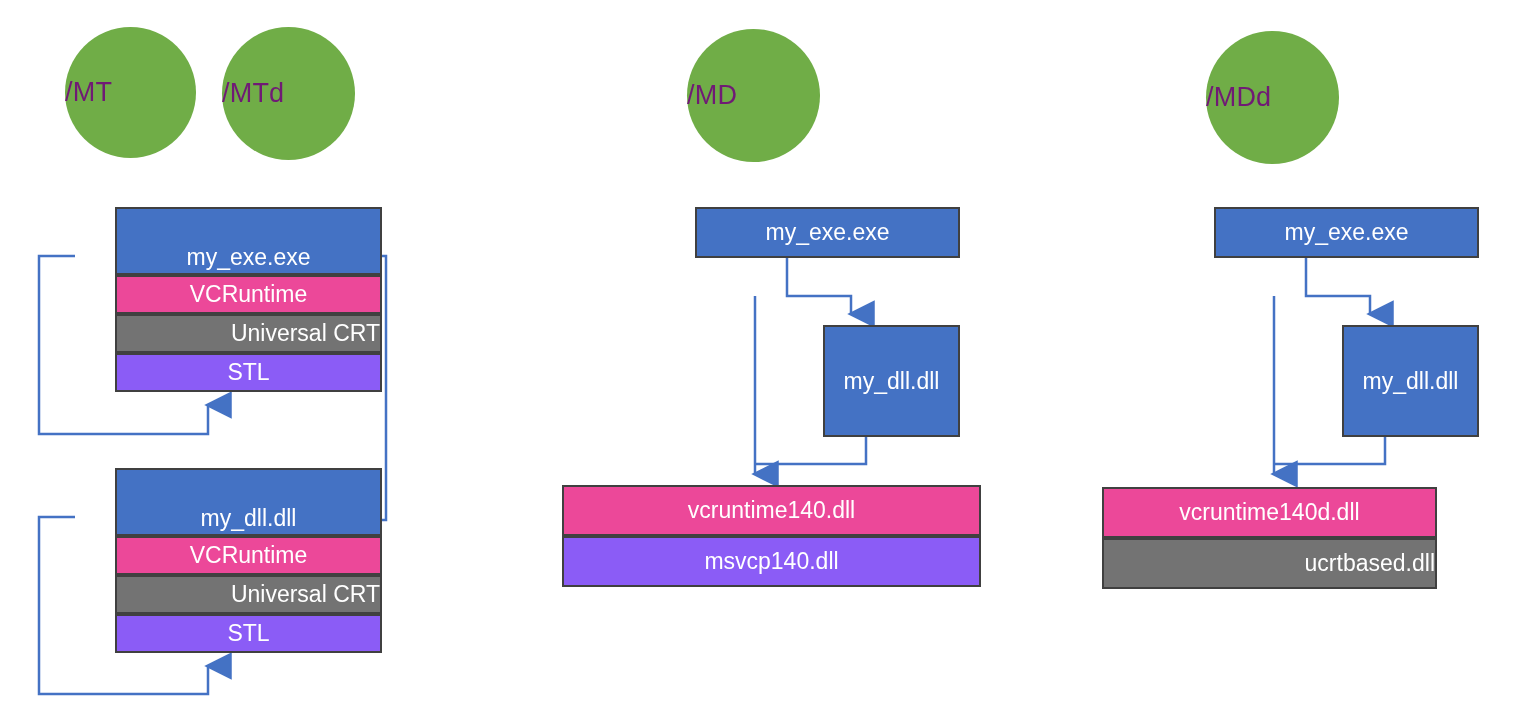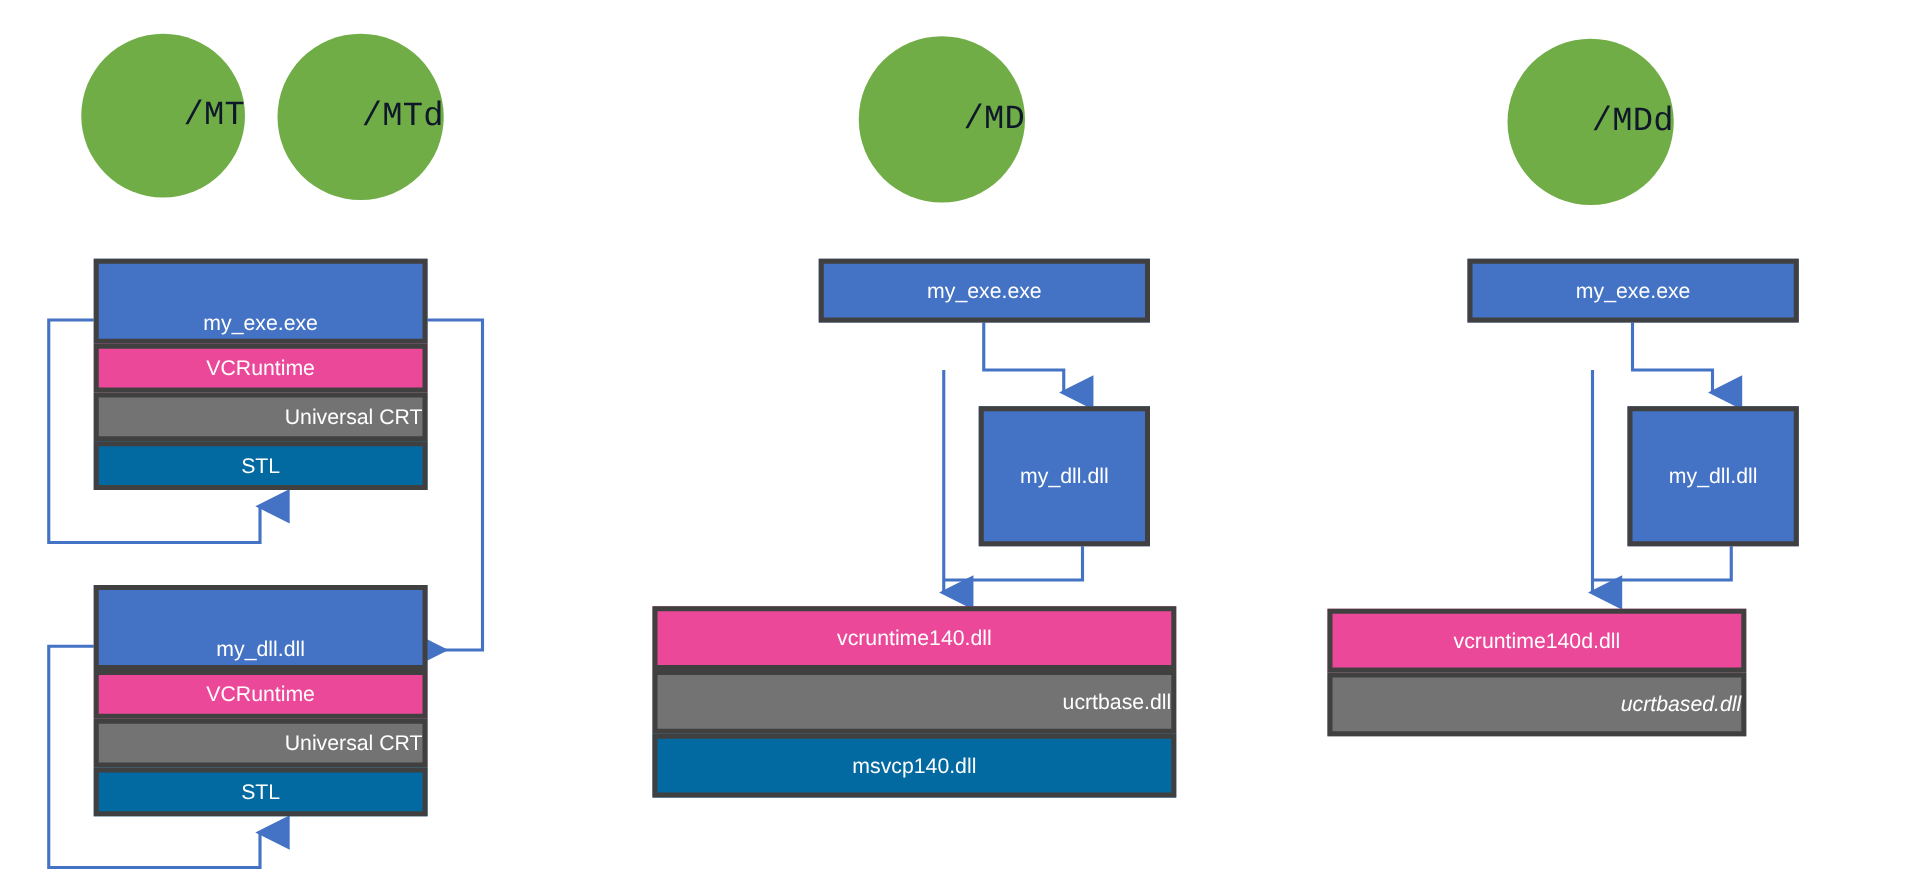--- a/index.html
+++ b/index.html
@@ -23,43 +23,43 @@
     position: absolute;
     left: 0; top: 0;
     width: 1539px;
     height: 714px;
     pointer-events: none;
   }
   .circle {
     position: absolute;
     border-radius: 50%;
     background: #70AD47;
-    color: #0f172a;
+    color: #701a75;
     display: flex;
     align-items: center;
-    justify-content: flex-end;
+    justify-content: flex-start;
     font-size: 27px;
     letter-spacing: .2px;
-    font-family: Liberation Mono, monospace;
   }
   .box {
     position: absolute;
     box-sizing: border-box;
-    border: 4px solid #404040;
+    border: 2px solid #404040;
     color: #ffffff;
     display: flex;
     align-items: center;
     justify-content: center;
-    font-size: 17px;
+    font-size: 23px;
     text-align: center;
+    margin-left: 40px;
   }
   .blue   { background: #4472C4; }
   .red    { background: #ec4899; }
   .orange { background: #737373; justify-content: flex-end; }
-  .yellow { background: #0369a1; text-align: right; }
+  .yellow { background: #8b5cf6; text-align: right; }
 
   .stack {
     position: absolute;
   }
   .stack .box { position: relative; left: 0; top: 0; width: 100%; display: flex; }
   .label-bottom { align-items: flex-end; padding-bottom: 2px; }
 </style>
 </head>
 <body>
 
@@ -161,23 +161,20 @@
   </div>
 
   <div class="box blue" style="left:783px; top:325px; width:137px; height:112px;">
     <span>my_dll.dll</span>
   </div>
 
   <div class="stack" style="left:522px; top:485px; width:419px;">
     <div class="box red" style="height:51px;">
       <span>vcruntime140.dll</span>
     </div>
-    <div class="box orange" style="height:51px;">
-      <span>ucrtbase.dll</span>
-    </div>
     <div class="box yellow" style="height:51px;">
       <span>msvcp140.dll</span>
     </div>
   </div>
 
   <div class="circle" style="left:1206px; top:31px; width:133px; height:133px;">
     <span>/MDd</span>
   </div>
 
   <div class="box blue" style="left:1174px; top:207px; width:265px; height:51px;">
@@ -185,18 +182,18 @@
   </div>
 
   <div class="box blue" style="left:1302px; top:325px; width:137px; height:112px;">
     <span>my_dll.dll</span>
   </div>
 
   <div class="stack" style="left:1062px; top:487px; width:335px;">
     <div class="box red" style="height:51px;">
       <span>vcruntime140d.dll</span>
     </div>
-    <div class="box orange" style="height:51px;font-style:italic;">
+    <div class="box orange" style="height:51px;">
       <span>ucrtbased.dll</span>
     </div>
   </div>
 
 </div>
 
 </body></html>

